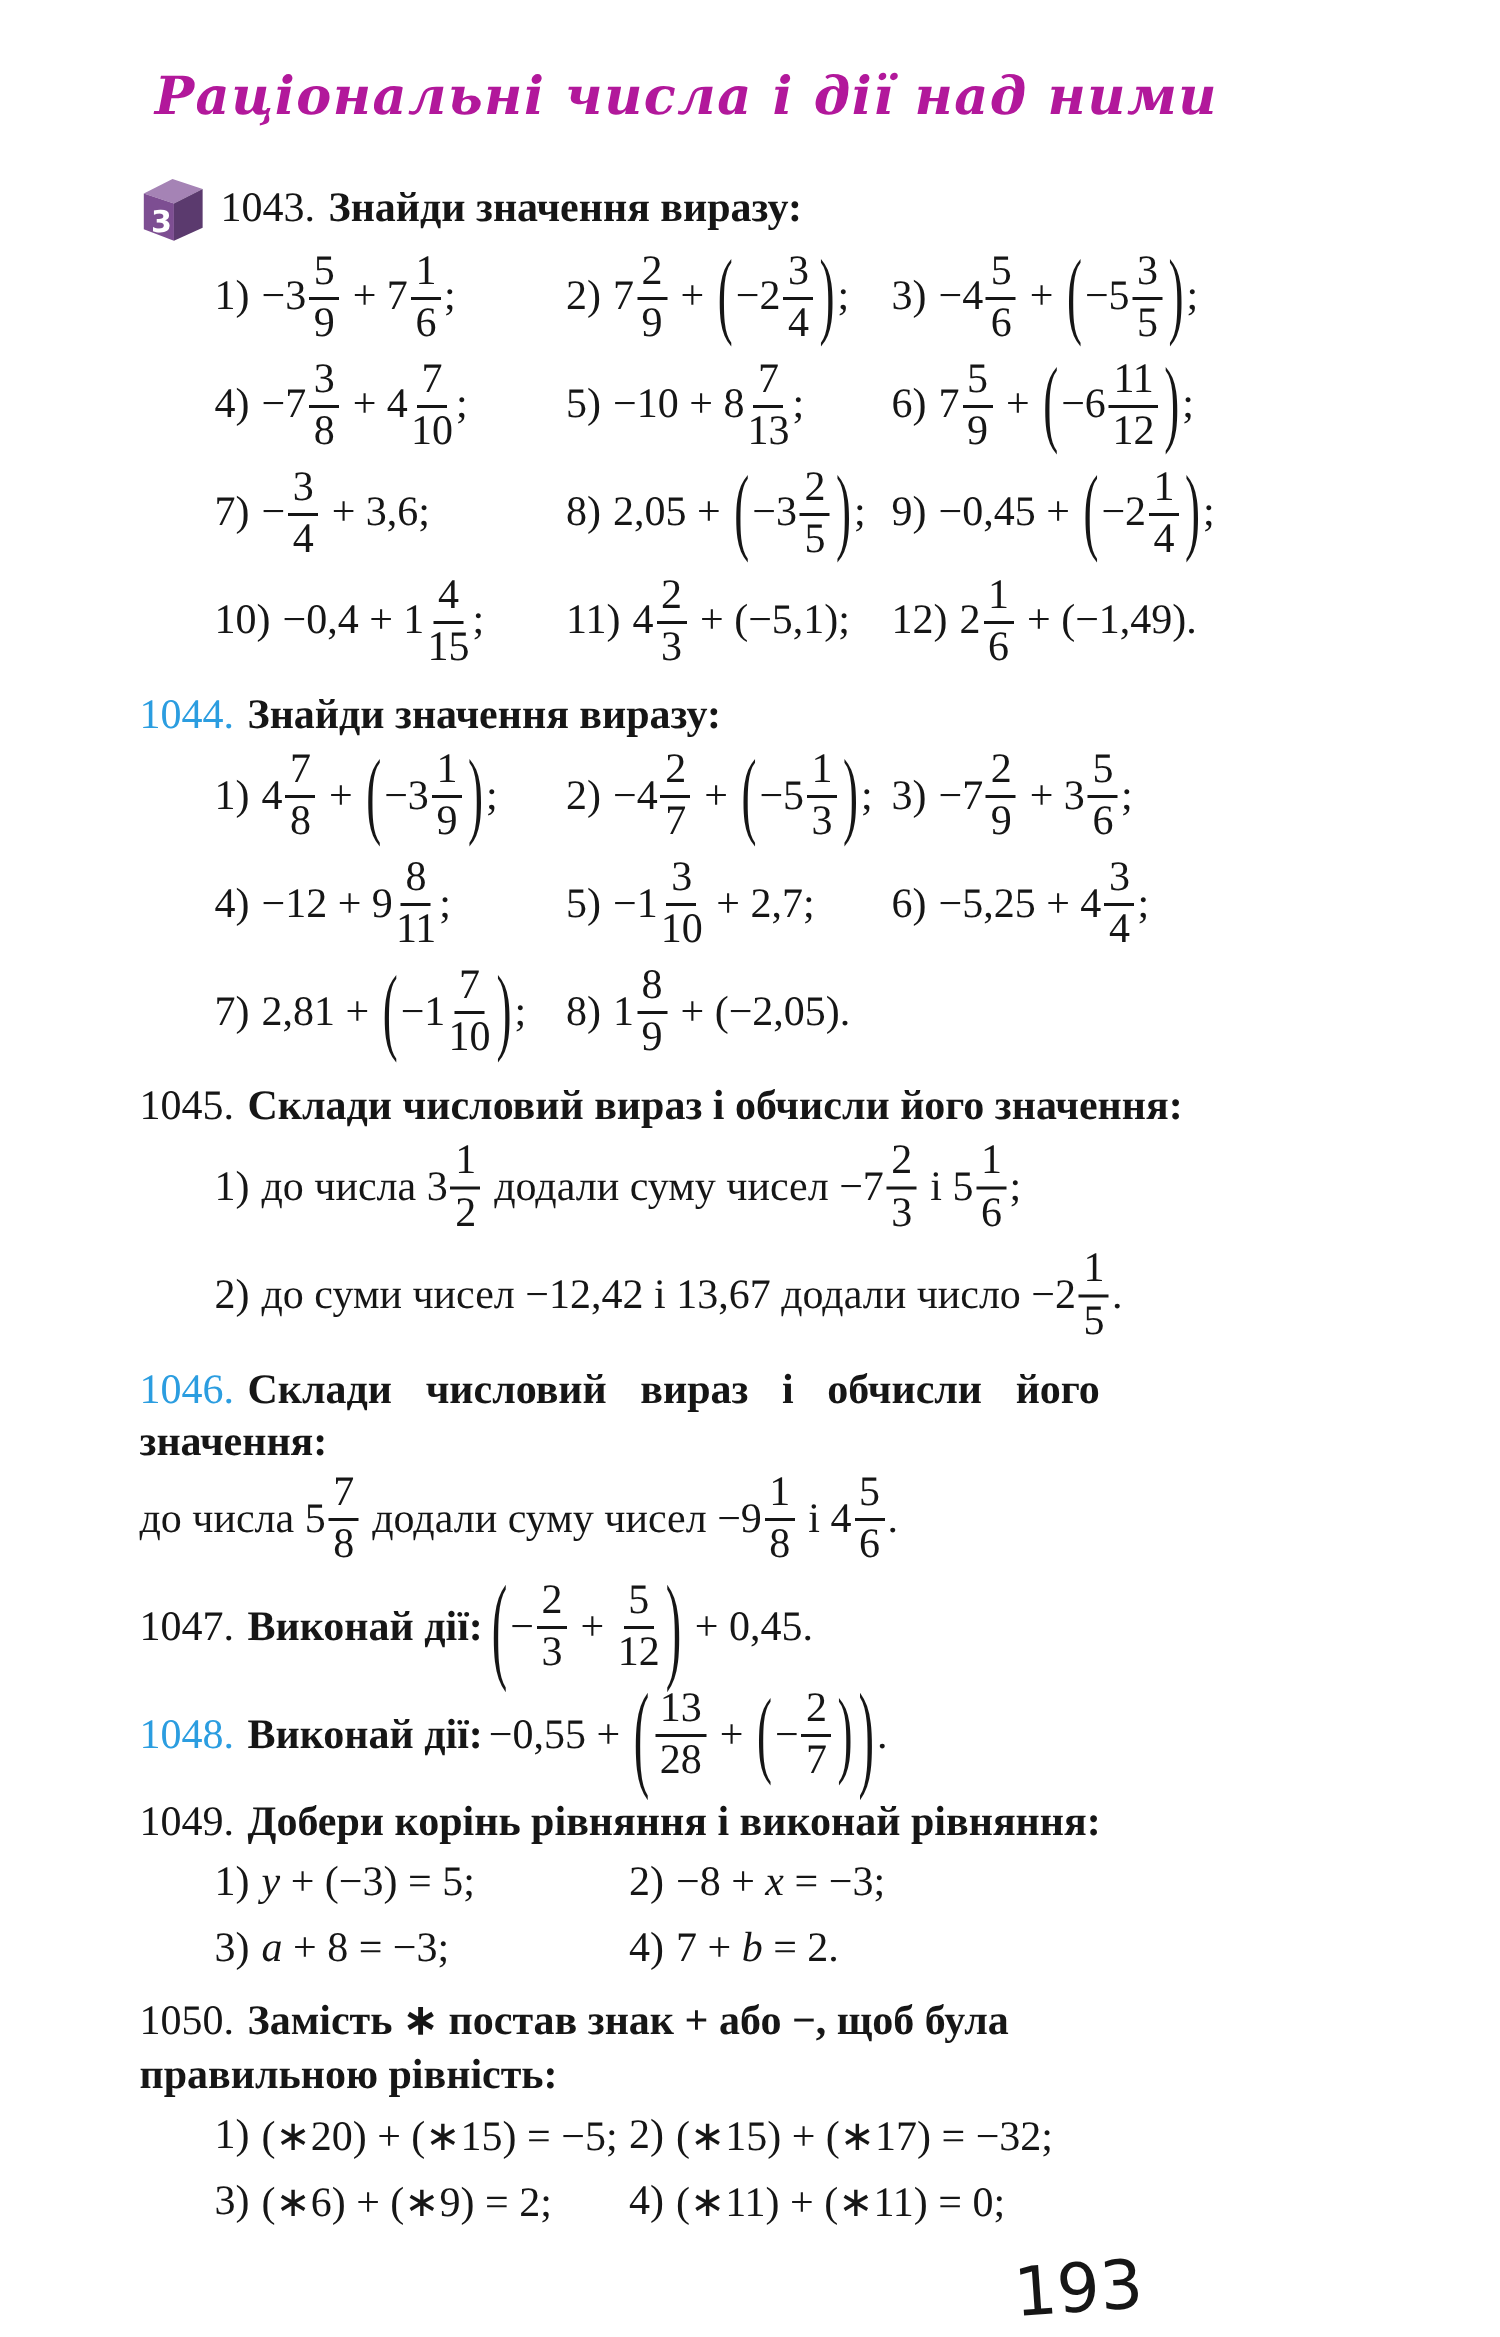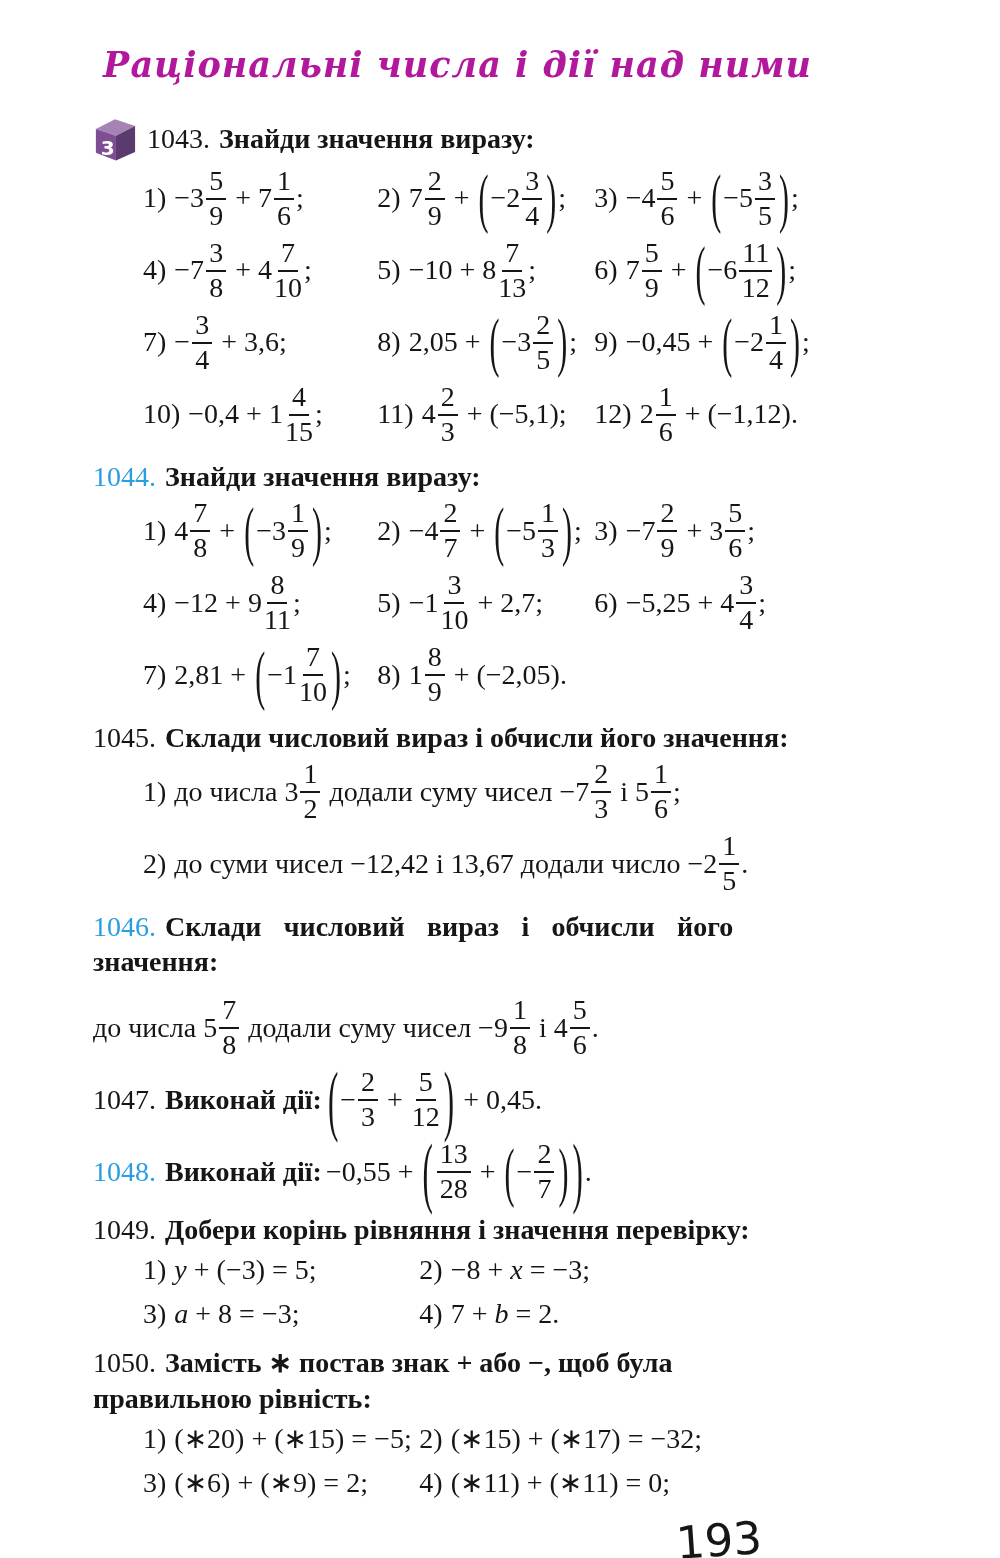--- a/index.html
+++ b/index.html
@@ -28,21 +28,21 @@
   .justify .ptitle{word-spacing:0.55em;}
   .phead .mrow{font-weight:400;margin-left:4px;}
   .items{display:grid;padding-left:50px;}
   .cols3{grid-template-columns:1.08fr 1fr 1.04fr;}
   .cols2{grid-template-columns:1fr 1.45fr;}
   .cols1{grid-template-columns:1fr;}
   .item{display:flex;align-items:center;font-size:28px;font-weight:400;margin:3px 0;min-height:66px;}
   .items.compact .item{min-height:40px;margin:2px 0;}
   .ilabel{white-space:pre;margin-right:8px;}
   .mrow{display:flex;align-items:center;font-size:28px;}
-  .bodyline{margin-top:16px;}
+  .bodyline{margin-top:1px;}
   .tk{white-space:pre;}
   .tk-var{white-space:pre;font-style:italic;}
   .frac{display:inline-flex;flex-direction:column;align-items:center;line-height:1;margin:0 2px;}
   .frac .fn{display:block;padding:0 3px 3px;border-bottom:2px solid var(--ink);}
   .frac .fd{display:block;padding-top:2px;}
   .bp{display:inline-block;font-size:30px;line-height:1;font-weight:400;transform:scaleY(2.15);margin:0 2px;}
   .bp2{font-size:31px;transform:scaleY(2.55);}
   .cube{width:44px;height:47px;margin-right:10px;flex:0 0 auto;}
   .pageno{
     margin-top:auto;align-self:flex-end;
@@ -231,21 +231,21 @@
             </div>
           </div>
           <div class="item">
             <span class="ilabel">12)</span>
             <div class="mrow">
               <span class="tk">2</span>
               <span class="frac">
                 <span class="fn">1</span>
                 <span class="fd">6</span>
               </span>
-              <span class="tk"> + (−1,12).</span>
+              <span class="tk"> + (−1,49).</span>
             </div>
           </div>
         </div>
       </div>
       <div class="problem">
         <div class="phead"><span class="pnum accent">1044.</span><span class="ptitle">Знайди значення виразу:</span></div>
         <div class="items cols3">
           <div class="item">
             <span class="ilabel">1)</span>
             <div class="mrow">
@@ -457,21 +457,21 @@
               <span class="fn">2</span>
               <span class="fd">7</span>
             </span>
             <span class="bp">)</span>
             <span class="bp bp2">)</span>
             <span class="tk">.</span>
           </div>
         </div>
       </div>
       <div class="problem">
-        <div class="phead"><span class="pnum">1049.</span><span class="ptitle">Добери корінь рівняння і значення перевірку:</span></div>
+        <div class="phead"><span class="pnum">1049.</span><span class="ptitle">Добери корінь рівняння і виконай рівняння:</span></div>
         <div class="items cols2 compact">
           <div class="item">
             <span class="ilabel">1)</span>
             <div class="mrow">
               <span class="tk-var">y</span>
               <span class="tk"> + (−3) = 5;</span>
             </div>
           </div>
           <div class="item">
             <span class="ilabel">2)</span>

